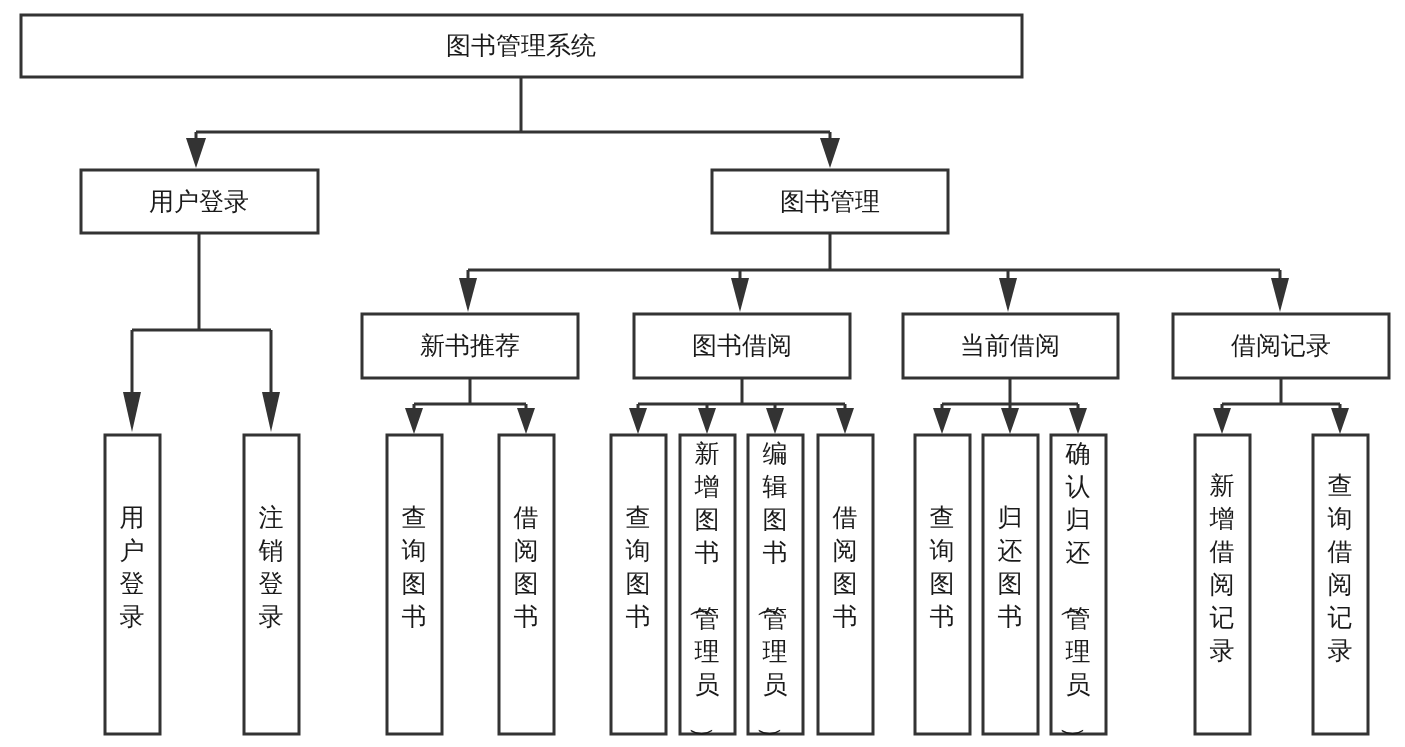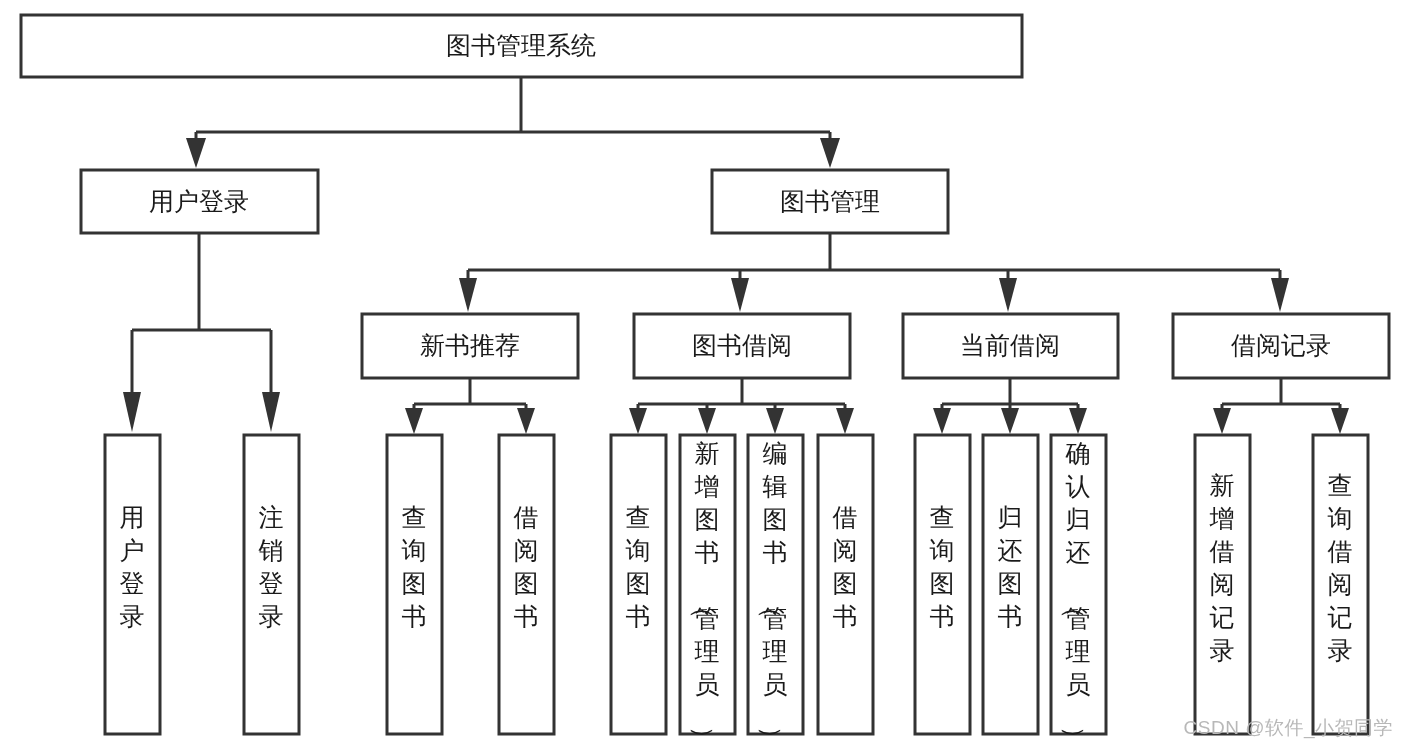--- a/index.html
+++ b/index.html
@@ -217,14 +217,13 @@
       <rect class="node-rect" x="1195" y="435" width="55" height="299"></rect>
       <text class="node-label-v" x="1222" y="494"><tspan x="1222" dy="0">新</tspan><tspan x="1222" dy="33">增</tspan><tspan x="1222" dy="33">借</tspan><tspan x="1222" dy="33">阅</tspan><tspan x="1222" dy="33">记</tspan><tspan x="1222" dy="33">录</tspan></text>
     </g>
     <g>
       <rect class="node-rect" x="1313" y="435" width="55" height="299"></rect>
       <text class="node-label-v" x="1340" y="494"><tspan x="1340" dy="0">查</tspan><tspan x="1340" dy="33">询</tspan><tspan x="1340" dy="33">借</tspan><tspan x="1340" dy="33">阅</tspan><tspan x="1340" dy="33">记</tspan><tspan x="1340" dy="33">录</tspan></text>
     </g>
 
   </svg>
 
-  <div class="watermark">CSDN @软件_小贺同学</div>
 </div>
 
 </body></html>

